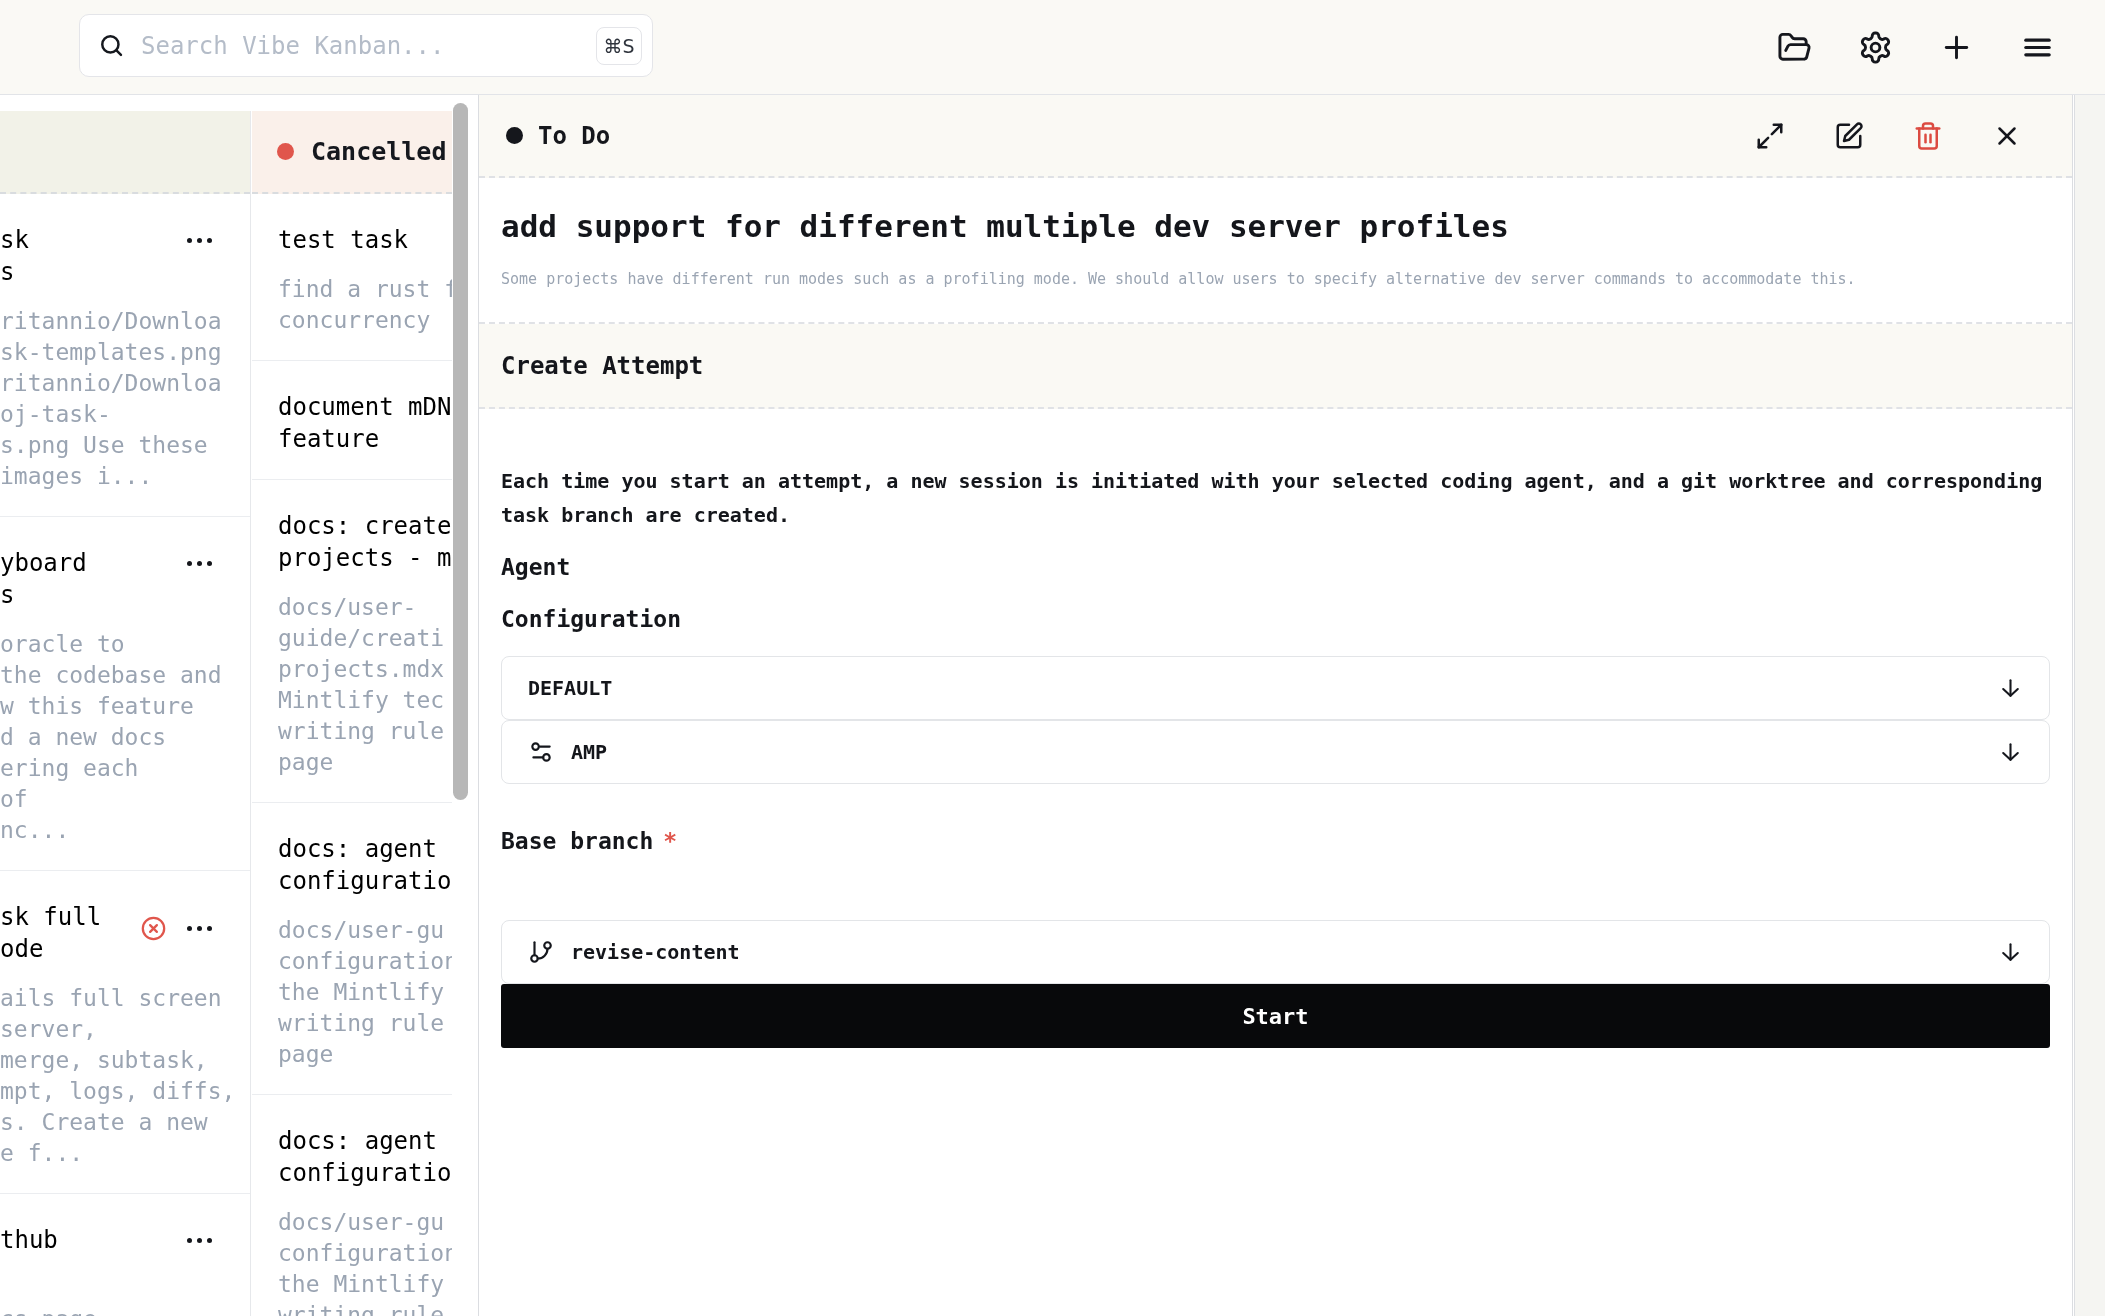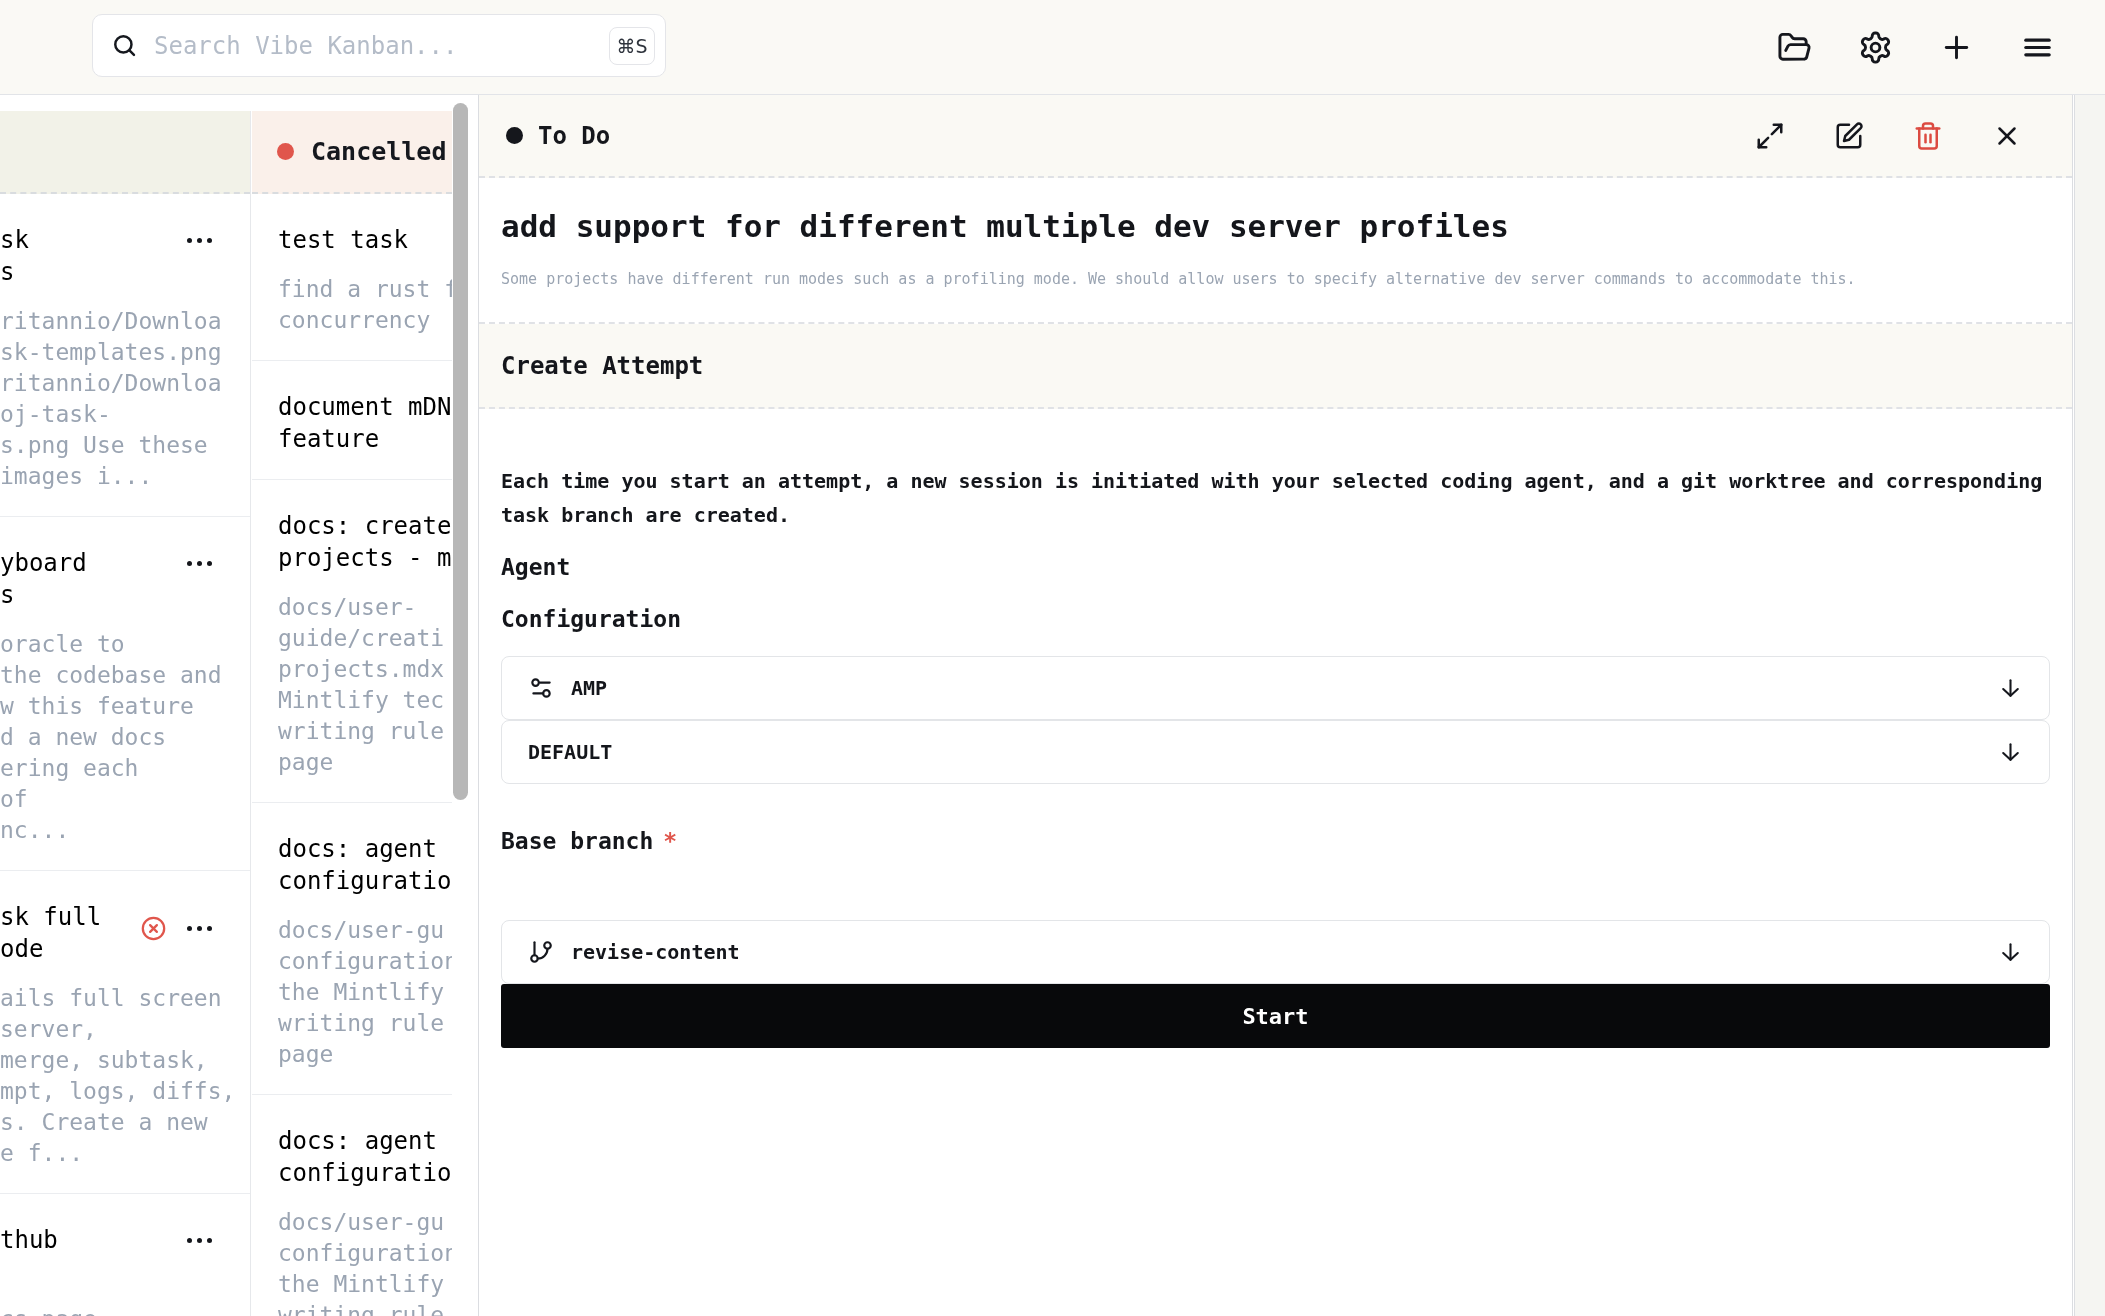--- a/index.html
+++ b/index.html
@@ -3,21 +3,21 @@
 <meta charset="utf-8">
 <style>
   html,body{margin:0;padding:0;background:#faf9f5;}
   *{box-sizing:border-box;}
   #app{position:relative;width:2105px;height:1316px;overflow:hidden;background:#faf9f5;
        font-family:"DejaVu Sans Mono","Liberation Mono",monospace;color:#15181e;}
 
   
   .topbar{position:absolute;left:0;top:0;width:2105px;height:95px;background:#faf9f5;
           border-bottom:1px solid #e2e4e8;}
-  .search{position:absolute;left:92px;top:14px;width:574px;height:63px;background:#fff;
+  .search{position:absolute;left:79px;top:14px;width:574px;height:63px;background:#fff;
           border:1.5px solid #e4e5e9;border-radius:10px;display:flex;align-items:center;
           padding:0 10px 0 18px;}
   .search svg{flex:0 0 auto;}
   .search input{flex:1;min-width:0;border:none;outline:none;background:transparent;
           font:24px "DejaVu Sans Mono","Liberation Mono",monospace;color:#15181e;margin-left:14px;}
   .search input::placeholder{color:#b4bcc8;}
   .kbd{flex:0 0 auto;height:38px;min-width:46px;border:1.5px solid #e4e5e9;border-radius:8px;
        display:flex;align-items:center;justify-content:center;font-size:19px;color:#2f343d;
        font-family:"DejaVu Sans","DejaVu Sans Mono",sans-serif;padding:0 6px;background:#fff;}
   .top-actions{position:absolute;right:50px;top:0;height:95px;display:flex;align-items:center;gap:46px;}
@@ -340,47 +340,47 @@
       </div>
 
       <div class="ca-body">
         <p class="ca-info">Each time you start an attempt, a new session is initiated with your selected coding agent, and a git worktree and corresponding task branch are created.</p>
 
         <div class="form-grid">
           <div class="flabel">Agent</div>
           <div class="flabel">Configuration</div>
 
           <div class="select">
+            <span class="val">DEFAULT</span>
+            <span class="arrow">
+              <svg width="25" height="25" viewBox="0 0 24 24" fill="none" stroke="#15171d" stroke-width="2" stroke-linecap="round" stroke-linejoin="round">
+                <path d="M12 4v15"></path>
+                  <path d="m19 12.5-7 6.5-7-6.5"></path>
+              </svg>
+            </span>
+          </div>
+
+          <div class="select">
             <span>
               <svg width="26" height="26" viewBox="0 0 24 24" fill="none" stroke="#15171d" stroke-width="2" stroke-linecap="round">
                 <path d="M20 7h-9"></path>
                   <path d="M14 17H5"></path>
                 <circle cx="17" cy="17" r="3"></circle>
                   <circle cx="7" cy="7" r="3"></circle>
               </svg>
             </span>
             <span class="val">AMP</span>
             <span class="arrow">
               <svg width="25" height="25" viewBox="0 0 24 24" fill="none" stroke="#15171d" stroke-width="2" stroke-linecap="round" stroke-linejoin="round">
                 <path d="M12 4v15"></path>
                   <path d="m19 12.5-7 6.5-7-6.5"></path>
               </svg>
             </span>
           </div>
 
-          <div class="select">
-            <span class="val">DEFAULT</span>
-            <span class="arrow">
-              <svg width="25" height="25" viewBox="0 0 24 24" fill="none" stroke="#15171d" stroke-width="2" stroke-linecap="round" stroke-linejoin="round">
-                <path d="M12 4v15"></path>
-                  <path d="m19 12.5-7 6.5-7-6.5"></path>
-              </svg>
-            </span>
-          </div>
-
           <div class="flabel row3">
             <span>Base branch</span><span class="req">*</span>
           </div>
           <div class="row3"></div>
 
           <div class="select">
             <span>
               <svg width="26" height="26" viewBox="0 0 24 24" fill="none" stroke="#15171d" stroke-width="2" stroke-linecap="round" stroke-linejoin="round">
                 <line x1="6" y1="3" x2="6" y2="15"></line>
                 <circle cx="18" cy="6" r="3"></circle>

